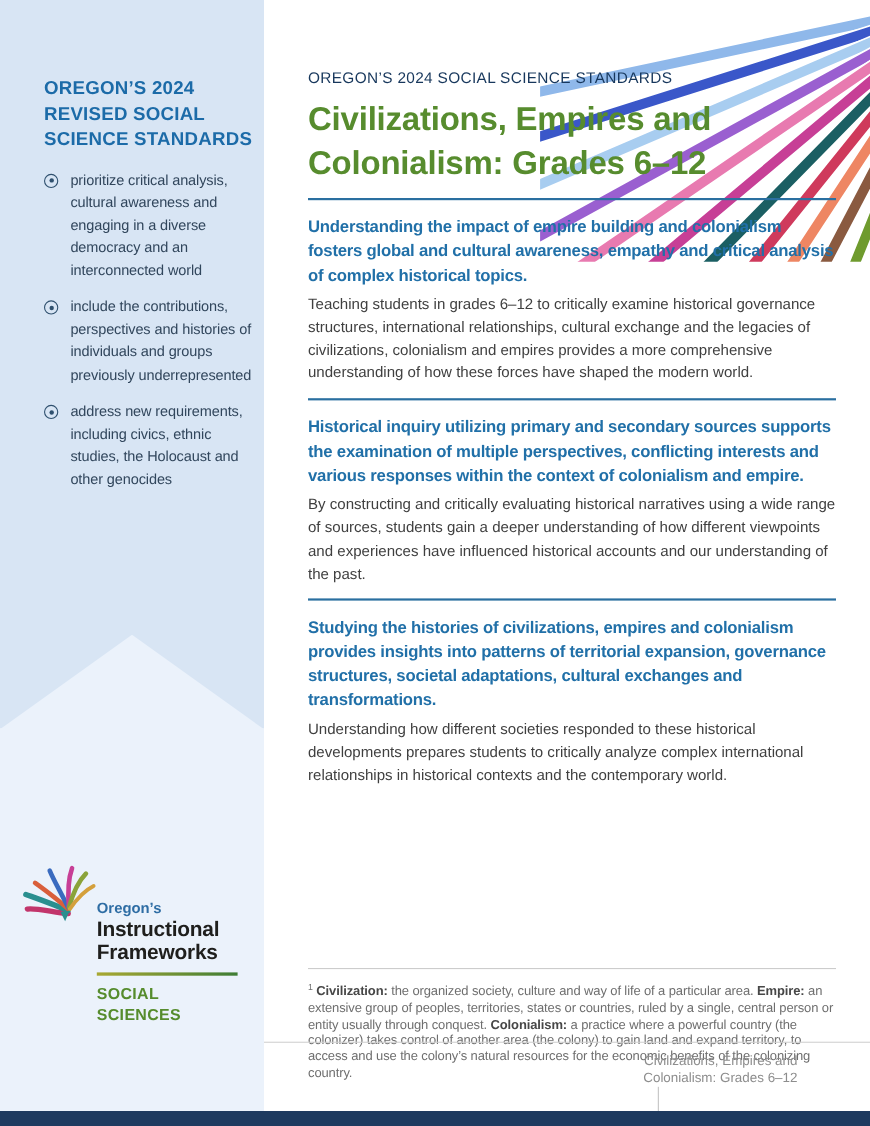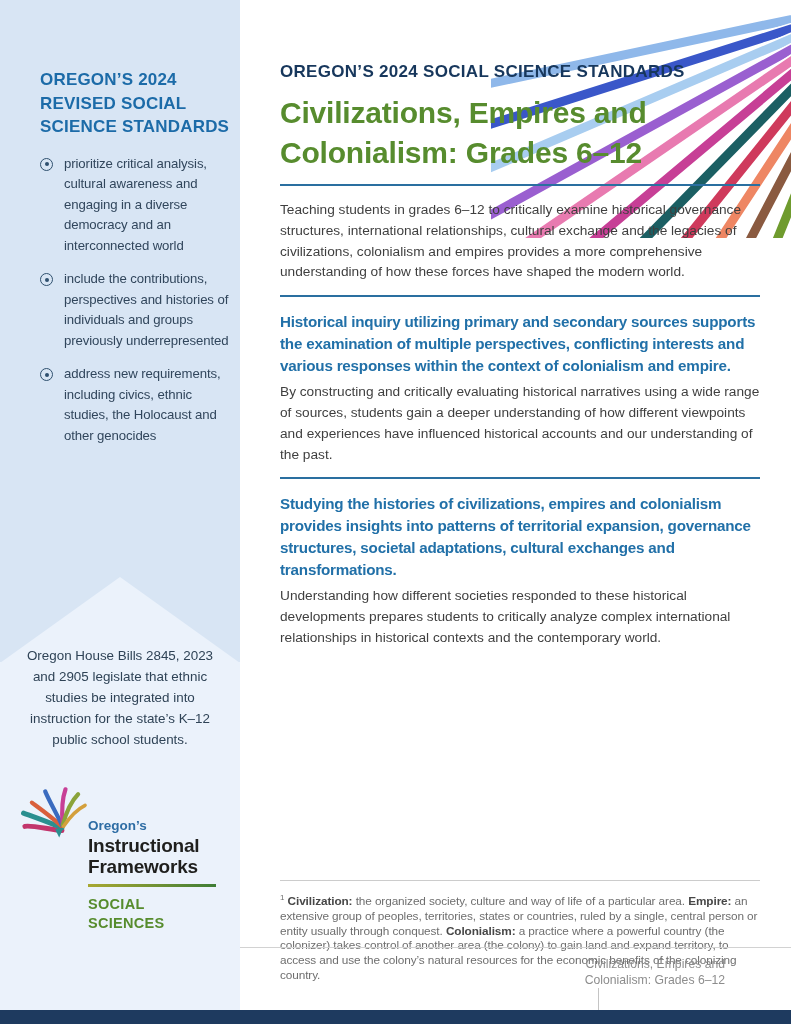--- a/index.html
+++ b/index.html
@@ -31,21 +31,21 @@
   .logo-brand{font-size:13.5px;font-weight:700;color:#2e6da4;margin-bottom:2px;}
   .logo-main{font-size:19px;line-height:21px;font-weight:800;color:#1f1f1d;letter-spacing:-.2px;}
   .logo-rule{width:128px;height:3px;margin:7px 0 8px 0;background:linear-gradient(90deg,#a8a832,#3e7d35);}
   .logo-sub{font-size:14.5px;line-height:19px;font-weight:800;color:#568c2d;letter-spacing:.3px;}
   
   .ribbons{position:absolute;top:0;right:0;width:300px;height:238px;overflow:hidden;pointer-events:none;}
   .ribbon{position:absolute;right:-70px;width:430px;height:9px;border-radius:4px;
     transform-origin:100% 0;box-shadow:0 0 0 1.5px #ffffff;}
   
   .main{position:absolute;left:280px;top:62px;width:480px;}
-  .eyebrow{font-size:17px;font-weight:700;color:#17375c;letter-spacing:.3px;}
+  .eyebrow{font-size:14px;font-weight:400;color:#17375c;letter-spacing:.3px;}
   .doc-title{margin-top:11px;font-size:30px;line-height:40px;font-weight:700;color:#578c2e;letter-spacing:-.2px;}
   .question{margin-top:20px;font-size:19.5px;line-height:28px;font-weight:700;color:#1d6ba5;}
   .question sup{font-size:11px;}
   .hr-blue{border:none;border-top:2px solid #2a6fa0;margin:11px 0 14px 0;}
   .hr-blue.mid{margin-top:12px;}
   .sec-heading{font-size:15.2px;line-height:22px;font-weight:700;color:#2170a8;letter-spacing:-.2px;}
   .sec-body{margin-top:5px;font-size:13.7px;line-height:20.8px;color:#3f3f3f;}
   
   .footnote{position:absolute;left:280px;top:843px;width:480px;margin-top:37px;}
   .hr-gray{border:none;border-top:1px solid #cccccc;margin:0 0 10px 0;}
@@ -83,21 +83,20 @@
         <span class="sb-bullet-text">include the contributions, perspectives and histories of individuals and groups previously underrepresented</span>
       </div>
       <div class="sb-bullet">
         <span class="sb-bullet-icon">
             <span class="ring"></span>
           </span>
         <span class="sb-bullet-text">address new requirements, including civics, ethnic studies, the Holocaust and other genocides</span>
       </div>
     </div>
   </div>
-  <div class="sb-note">Oregon House Bills 2845, 2023 and 2905 legislate that ethnic studies be integrated into instruction for the state’s K–12 public school students.</div>
 
   <div class="logo">
     <svg width="70" height="80" viewBox="0 0 100 96">
       <g fill="none" stroke-linecap="round">
         <path d="M60,66 C40,64 16,58 7,60" stroke="#c2356b" stroke-width="7"></path>
         <path d="M60,62 C36,52 13,44 5,41" stroke="#2a8f8f" stroke-width="7"></path>
         <path d="M60,60 C42,44 25,32 17,26" stroke="#d95f3b" stroke-width="6"></path>
         <path d="M60,58 C48,34 40,20 36,10" stroke="#3a6bbf" stroke-width="6"></path>
         <path d="M61,58 C59,34 61,18 65,7" stroke="#c73f96" stroke-width="6"></path>
         <path d="M61,58 C67,36 75,22 83,14" stroke="#8aa33a" stroke-width="6"></path>
@@ -130,20 +129,21 @@
     <div class="ribbon" style="background: rgb(111, 155, 46); top: 20px; transform: rotate(-68deg);"></div>
     <div class="ribbon" style="background: rgb(78, 140, 53); top: 22px; transform: rotate(-73.6deg);"></div>
   </div>
 
 <div class="main">
   <div class="eyebrow">OREGON’S 2024 SOCIAL SCIENCE STANDARDS</div>
   <h1 class="doc-title" style="margin:11px 0 0 0;">Civilizations, Empires and Colonialism: Grades 6–12</h1>
 
   <hr class="hr-blue">
   <div>
+    <div class="sec-heading">Understanding the impact of empire building and colonialism fosters global and cultural awareness, empathy and critical analysis of complex historical topics.</div>
     <div class="sec-body">Teaching students in grades 6–12 to critically examine historical governance structures, international relationships, cultural exchange and the legacies of civilizations, colonialism and empires provides a more comprehensive understanding of how these forces have shaped the modern world.</div>
   </div>
 
   <hr class="hr-blue mid">
   <div>
     <div class="sec-heading">Historical inquiry utilizing primary and secondary sources supports the examination of multiple perspectives, conflicting interests and various responses within the context of colonialism and empire.</div>
     <div class="sec-body">By constructing and critically evaluating historical narratives using a wide range of sources, students gain a deeper understanding of how different viewpoints and experiences have influenced historical accounts and our understanding of the past.</div>
   </div>
 
   <hr class="hr-blue mid">

